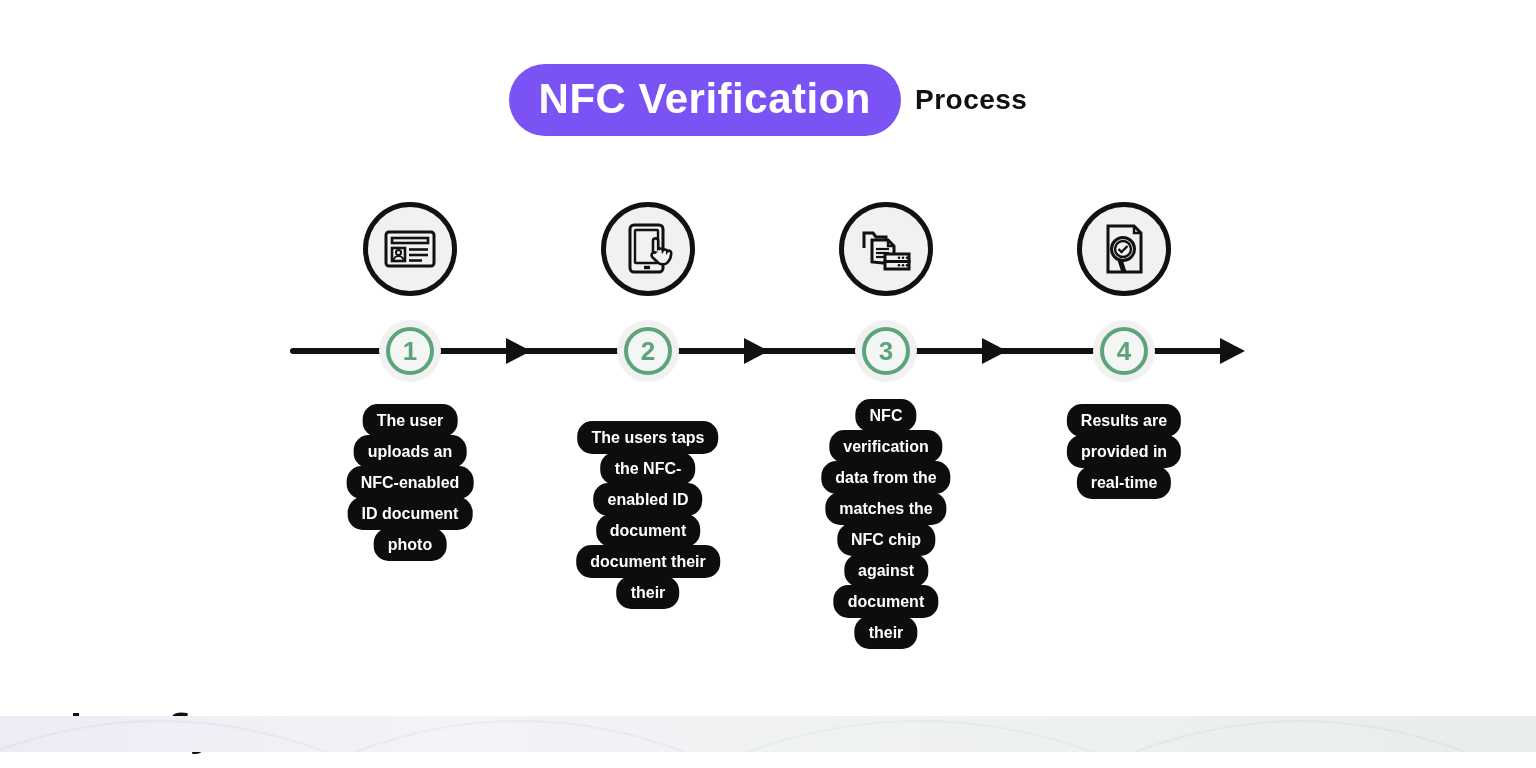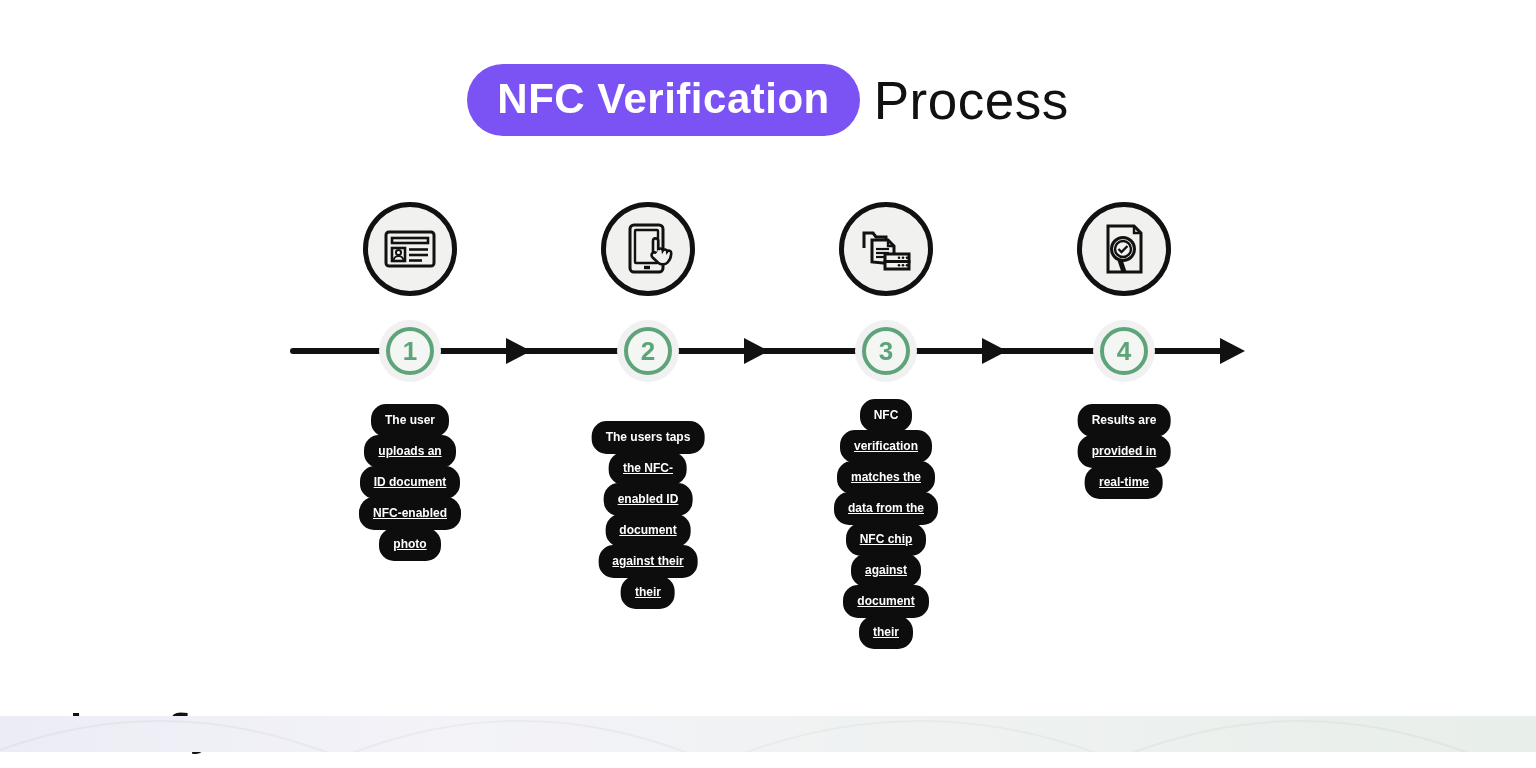--- a/index.html
+++ b/index.html
@@ -10,21 +10,21 @@
   
   .title-row {
     position:absolute; top:64px; left:0; width:100%;
     display:flex; justify-content:center; align-items:center; gap:14px;
   }
   .title-pill {
     background:var(--accent_purple,#7b52f4);
     color:#ffffff; font-size:42px; font-weight:bold; letter-spacing:.5px;
     padding:14px 30px 16px 30px; border-radius:44px; line-height:1;
   }
-  .title-rest { color:#111111; font-size:53px; font-weight:normal; letter-spacing:.5px; }
+  .title-rest { color:#111111; font-size:28px; font-weight:bold; letter-spacing:.5px; }
 
   
   .icon-circle {
     position:absolute; width:94px; height:94px; border-radius:50%;
     background:#f1f1ef; border:5px solid #111111;
     display:flex; align-items:center; justify-content:center;
   }
   .icon-circle svg { display:block; }
 
   
@@ -49,24 +49,24 @@
     color:var(--step_green,#5ea47a); font-size:26px; font-weight:bold;
   }
 
   
   .bubble {
     position:absolute; transform:translateX(-50%);
     display:flex; flex-direction:column; align-items:center; z-index:4;
   }
   .bubble span {
     background:var(--bubble_black,#0d0d0d); color:#ffffff;
-    font-size:12px; font-weight:bold; line-height:33px; white-space:nowrap;
+    font-size:16px; font-weight:bold; line-height:33px; white-space:nowrap;
     padding:0 14px; border-radius:15px;
   }
-  .bubble span + span { margin-top:-2px;text-decoration:underline; }
+  .bubble span + span { margin-top:-2px; }
 
   
   .logo {
     position:absolute; left:62px; top:664px;
     font-family:Liberation Mono, monospace; font-weight:bold;
     font-size:44px; color:#111111; letter-spacing:-1px;margin-top:44px;
   }
 
   
   .bottom-strip {
@@ -158,39 +158,39 @@
   <div class="num-halo" style="left:855px;">
     <div class="num-ring">3</div>
   </div>
   <div class="num-halo" style="left:1093px;">
     <div class="num-ring">4</div>
   </div>
 
   <div class="bubble" style="left:410px; top:404px;">
     <span>The user</span>
     <span>uploads an</span>
+    <span>NFC-enabled</span>
     <span>ID document</span>
-    <span>NFC-enabled</span>
     <span>photo</span>
   </div>
 
   <div class="bubble" style="left:648px; top:421px;">
     <span>The users taps</span>
     <span>the NFC-</span>
     <span>enabled ID</span>
     <span>document</span>
-    <span>against their</span>
+    <span>document their</span>
     <span>their</span>
   </div>
 
   <div class="bubble" style="left:886px; top:399px;">
     <span>NFC</span>
     <span>verification</span>
+    <span>data from the</span>
     <span>matches the</span>
-    <span>data from the</span>
     <span>NFC chip</span>
     <span>against</span>
     <span>document</span>
     <span>their</span>
   </div>
 
   <div class="bubble" style="left:1124px; top:404px;">
     <span>Results are</span>
     <span>provided in</span>
     <span>real-time</span>

